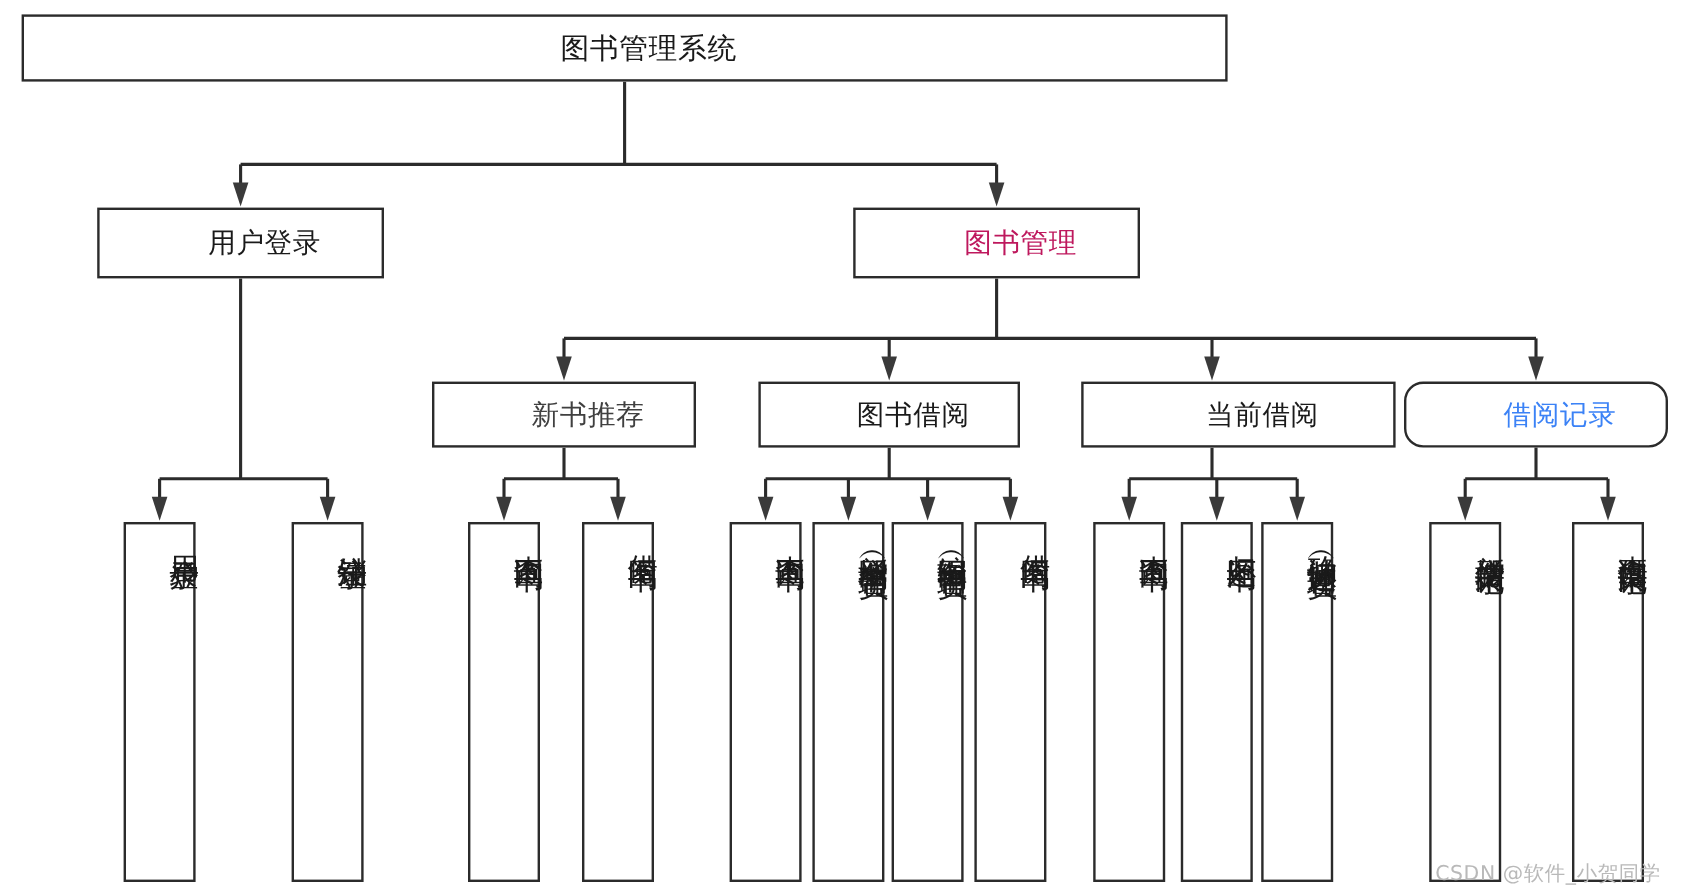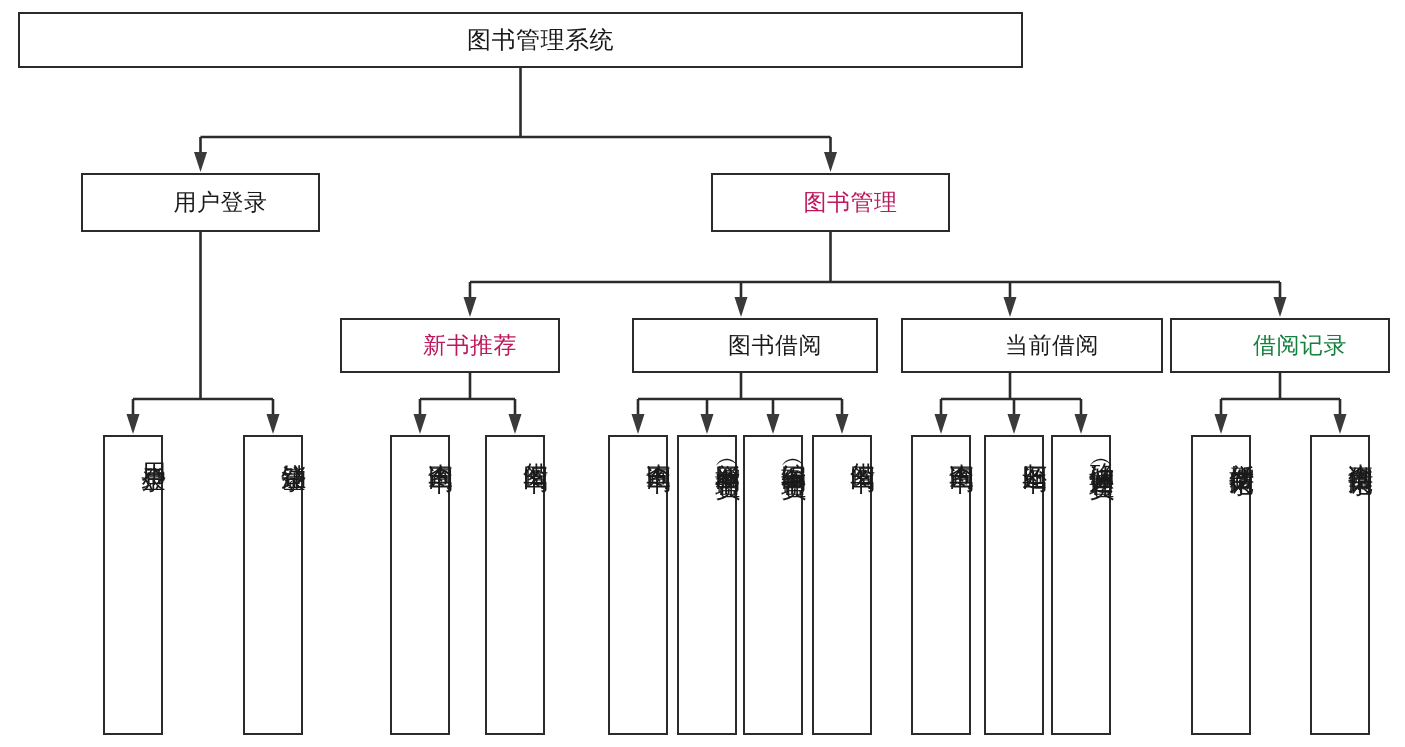--- a/index.html
+++ b/index.html
@@ -139,30 +139,30 @@
   <div id="nodes">
       <div class="node horiz root" style="left: 18px; top: 12px; width: 1005px; height: 56px; border-color: rgb(43, 43, 43); background: rgb(255, 255, 255); color: rgb(26, 26, 26);">
         <span>图书管理系统</span>
       </div>
       <div class="node horiz" style="left: 81px; top: 173px; width: 239px; height: 59px; border-color: rgb(43, 43, 43); background: rgb(255, 255, 255); color: rgb(26, 26, 26);">
         <span>用户登录</span>
       </div>
       <div class="node horiz" style="left: 711px; top: 173px; width: 239px; height: 59px; border-color: rgb(43, 43, 43); background: rgb(255, 255, 255); color: #be185d;">
         <span>图书管理</span>
       </div>
-      <div class="node horiz" style="left: 340px; top: 318px; width: 220px; height: 55px; border-color: rgb(43, 43, 43); background: rgb(255, 255, 255); color: #be185d;">
+      <div class="node horiz" style="left: 360px; top: 318px; width: 220px; height: 55px; border-color: rgb(43, 43, 43); background: rgb(255, 255, 255); color: #404040;">
         <span>新书推荐</span>
       </div>
-      <div class="node horiz" style="left: 632px; top: 318px; width: 246px; height: 55px; border-color: rgb(43, 43, 43); background: rgb(255, 255, 255); color: rgb(26, 26, 26);">
+      <div class="node horiz" style="left: 632px; top: 318px; width: 218px; height: 55px; border-color: rgb(43, 43, 43); background: rgb(255, 255, 255); color: rgb(26, 26, 26);">
         <span>图书借阅</span>
       </div>
       <div class="node horiz" style="left: 901px; top: 318px; width: 262px; height: 55px; border-color: rgb(43, 43, 43); background: rgb(255, 255, 255); color: rgb(26, 26, 26);">
         <span>当前借阅</span>
       </div>
-      <div class="node horiz" style="left: 1170px; top: 318px; width: 220px; height: 55px; border-color: rgb(43, 43, 43); background: rgb(255, 255, 255); color: #15803d;">
+      <div class="node horiz" style="left: 1170px; top: 318px; width: 220px; height: 55px; border-color: rgb(43, 43, 43); background: rgb(255, 255, 255); color: #3b82f6; border-radius: 16px;">
         <span>借阅记录</span>
       </div>
       <div class="node vert" style="left: 103px; top: 435px; width: 60px; height: 300px; border-color: rgb(43, 43, 43); background: rgb(255, 255, 255); color: rgb(26, 26, 26);">
         <span class="vlabel">用户登录</span>
       </div>
       <div class="node vert" style="left: 243px; top: 435px; width: 60px; height: 300px; border-color: rgb(43, 43, 43); background: rgb(255, 255, 255); color: rgb(26, 26, 26);">
         <span class="vlabel">注销登录</span>
       </div>
       <div class="node vert" style="left: 390px; top: 435px; width: 60px; height: 300px; border-color: rgb(43, 43, 43); background: rgb(255, 255, 255); color: rgb(26, 26, 26);">
         <span class="vlabel">查询图书</span>
@@ -191,13 +191,14 @@
       <div class="node vert" style="left: 1051px; top: 435px; width: 60px; height: 300px; border-color: rgb(43, 43, 43); background: rgb(255, 255, 255); color: rgb(26, 26, 26);">
         <span class="vlabel">确认归还（管理员）</span>
       </div>
       <div class="node vert" style="left: 1191px; top: 435px; width: 60px; height: 300px; border-color: rgb(43, 43, 43); background: rgb(255, 255, 255); color: rgb(26, 26, 26);">
         <span class="vlabel">新增借阅记录</span>
       </div>
       <div class="node vert" style="left: 1310px; top: 435px; width: 60px; height: 300px; border-color: rgb(43, 43, 43); background: rgb(255, 255, 255); color: rgb(26, 26, 26);">
         <span class="vlabel">查询借阅记录</span>
       </div>
     </div>
+  <div class="watermark" style="left: 1196px; top: 716px; color: rgb(185, 185, 185);">CSDN @软件_小贺同学</div>
 </div>
 
 </body></html>

